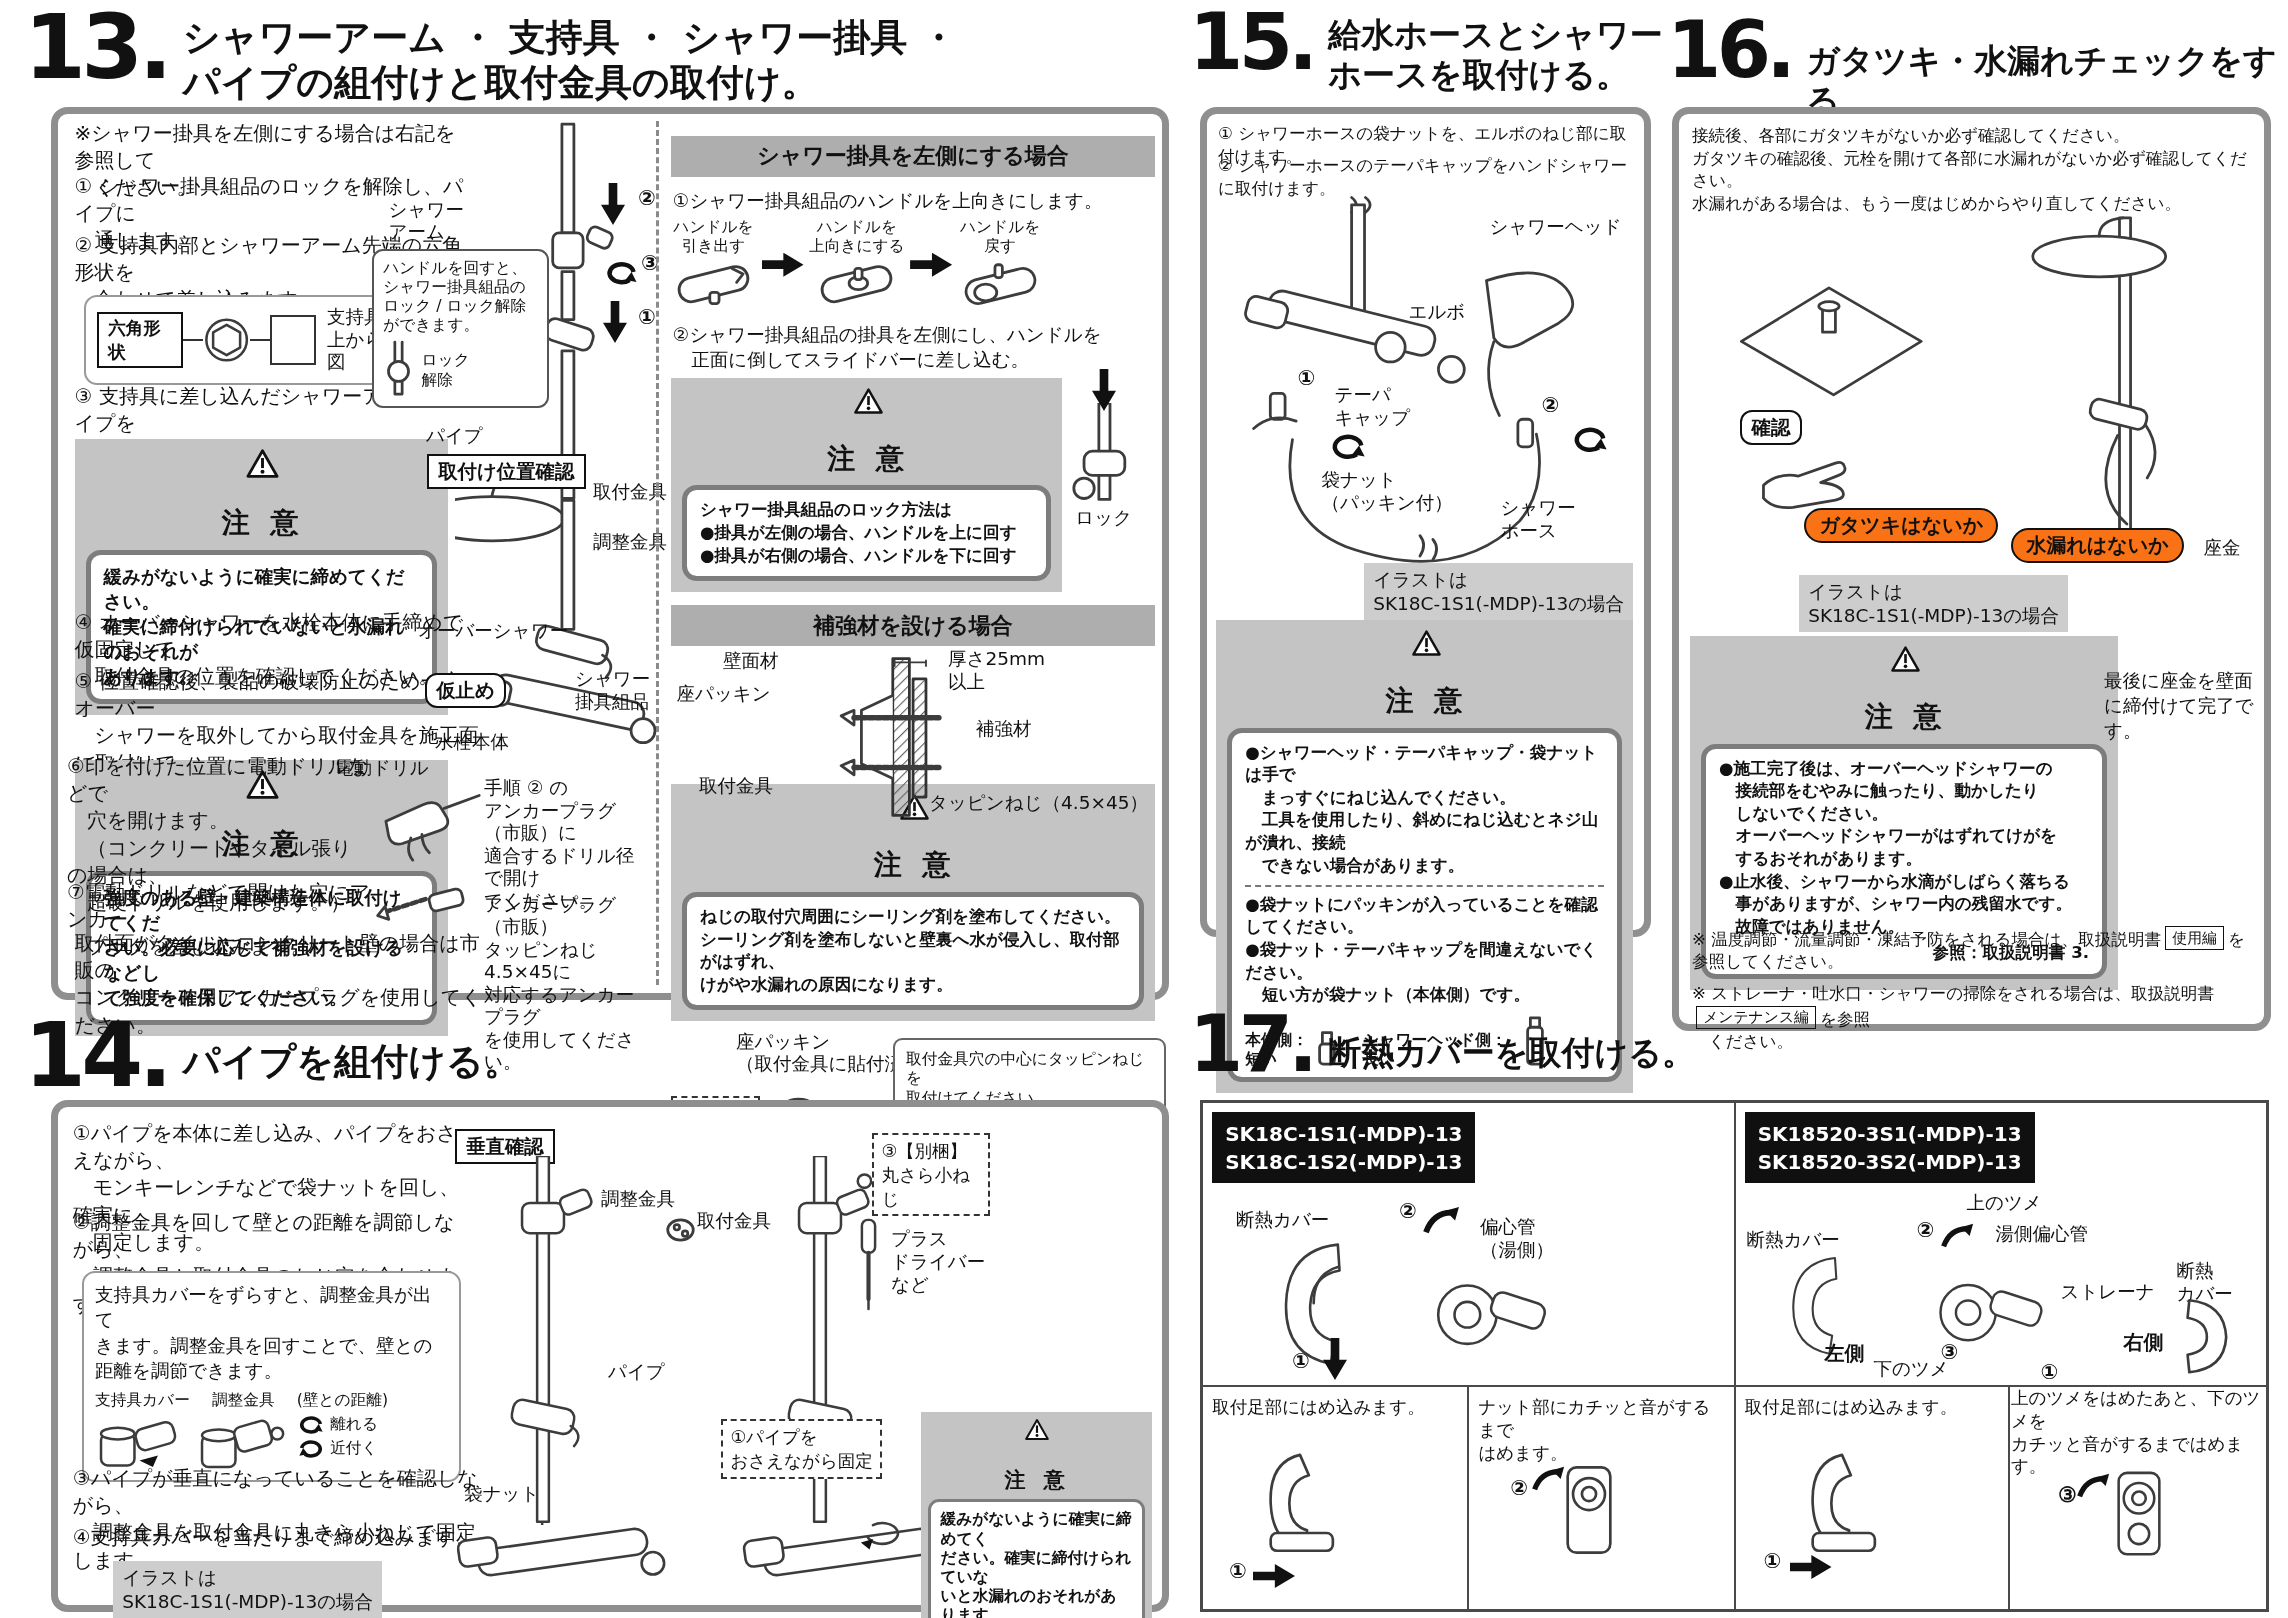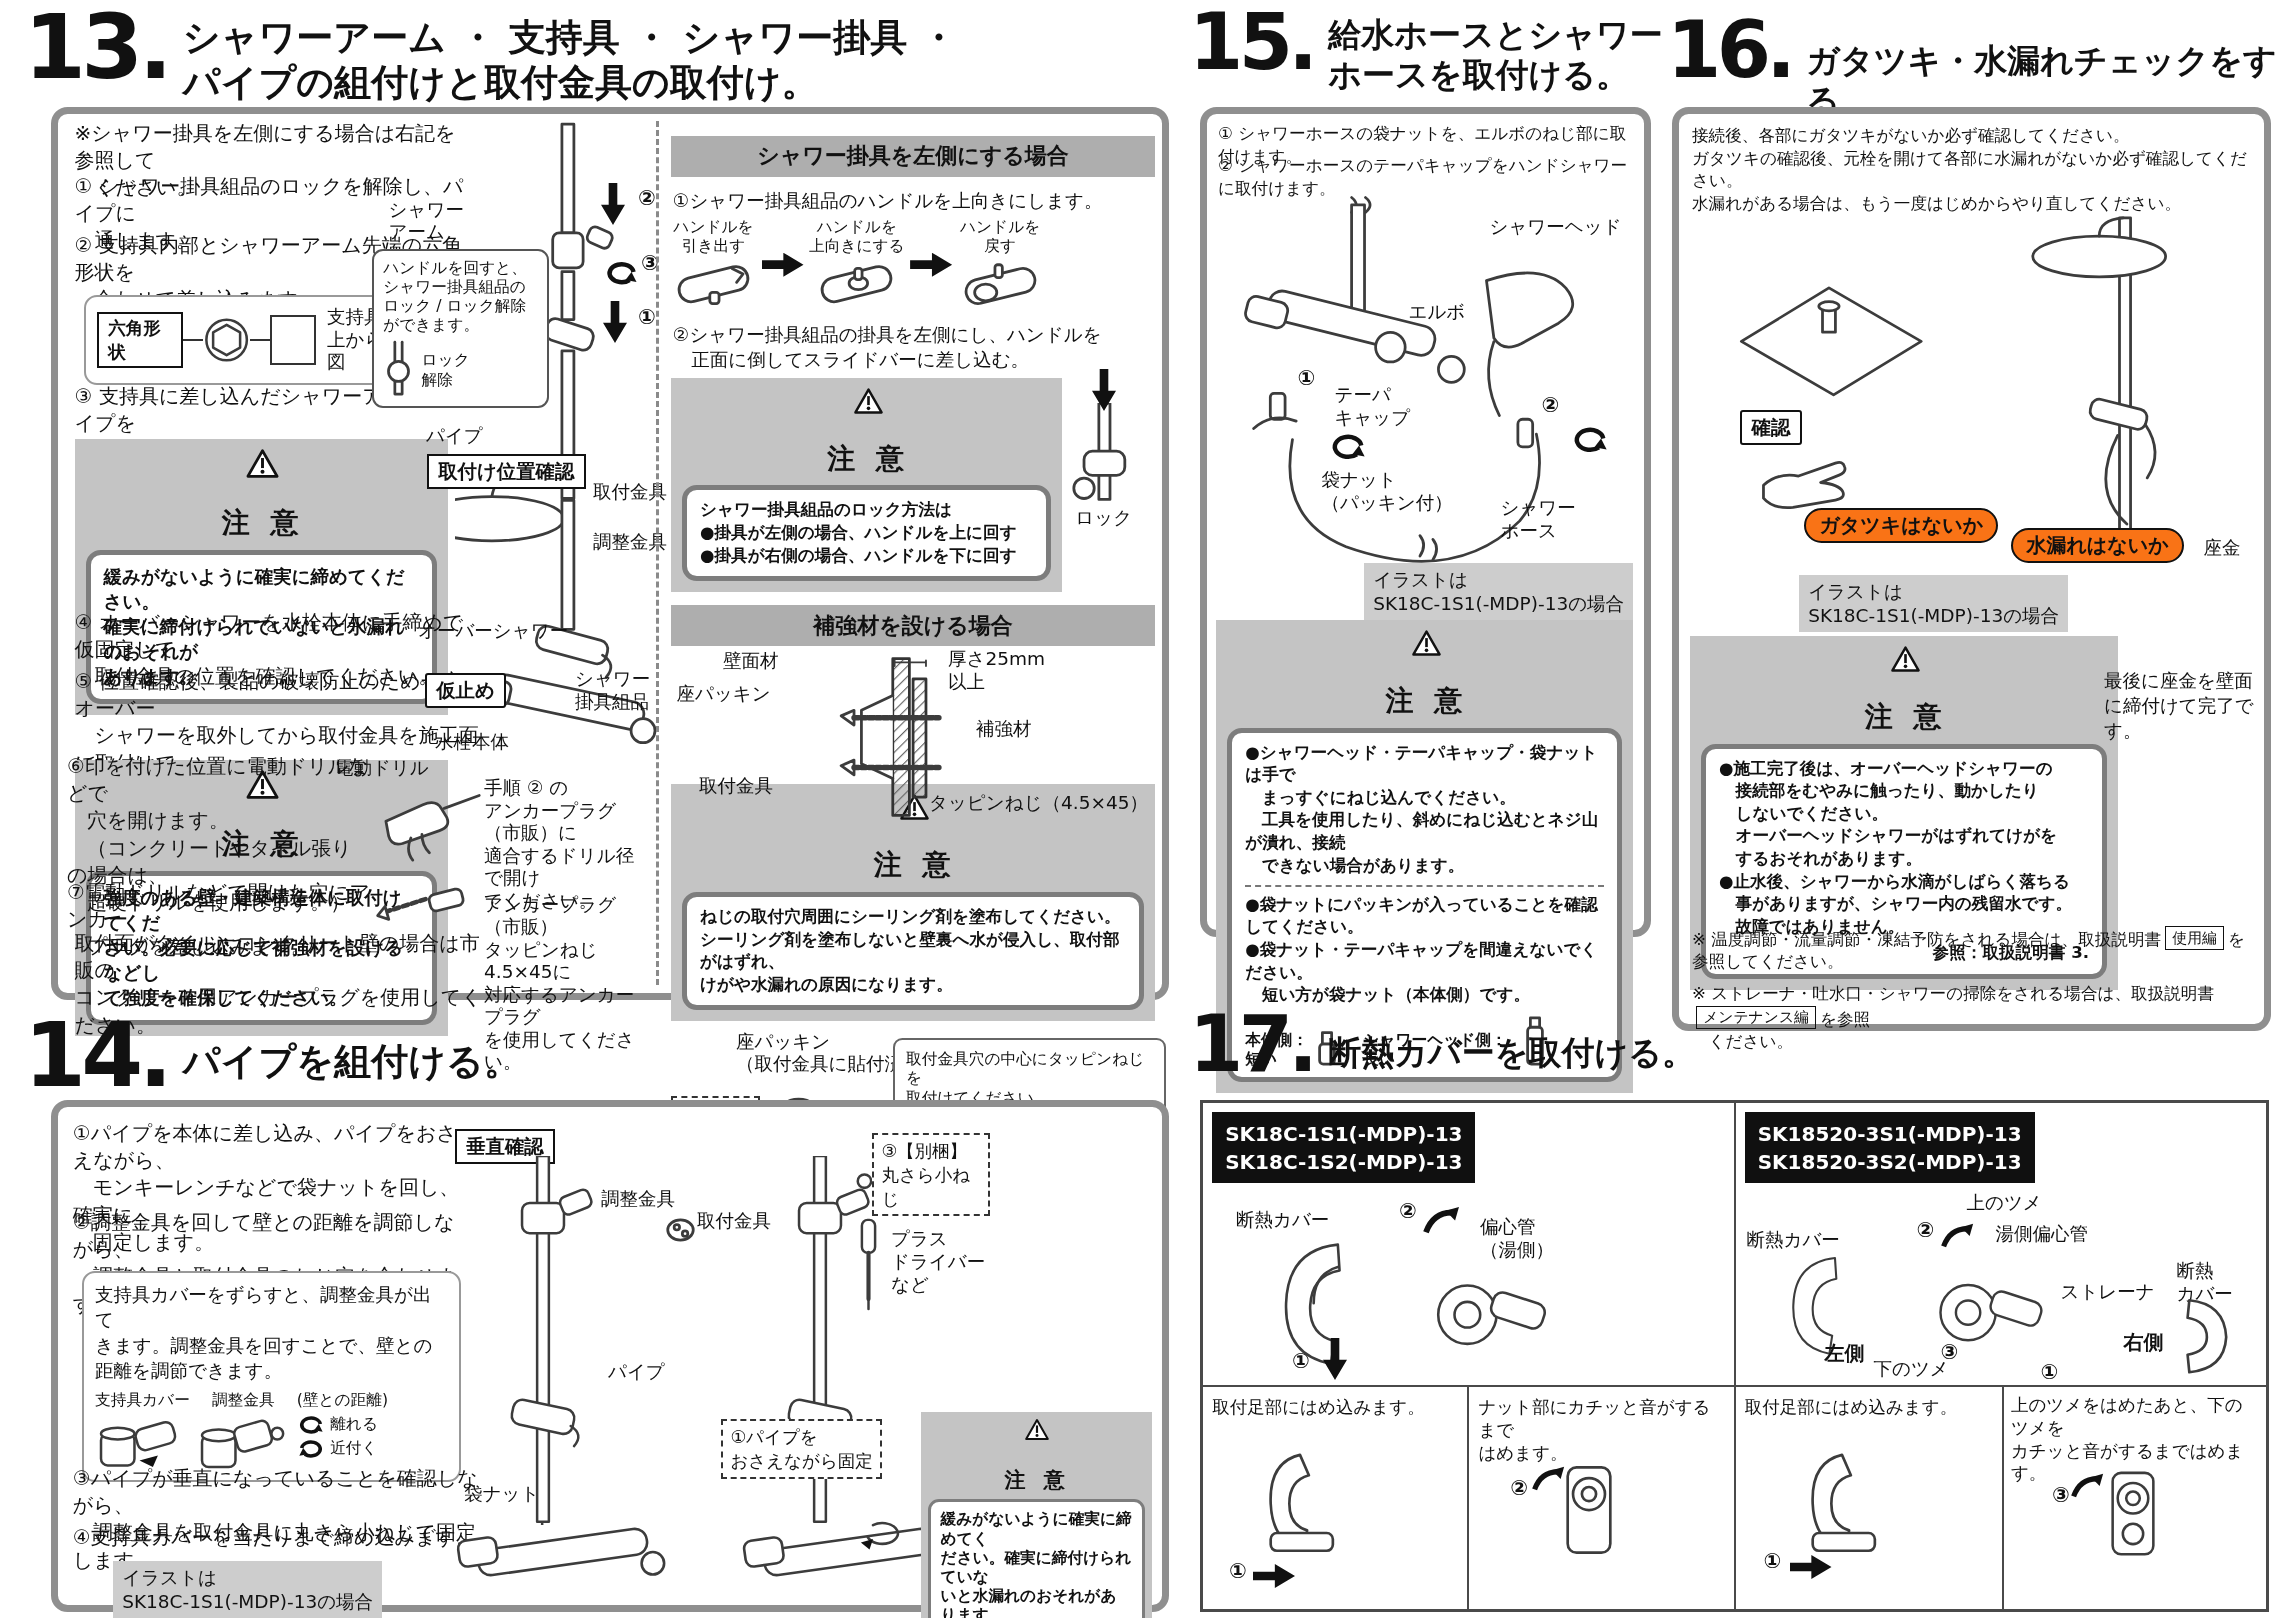--- a/index.html
+++ b/index.html
@@ -21,21 +21,21 @@
   .marker{font-size:21px;font-weight:bold;}
   .caution{background:#c4c4c4;padding:7.4px 11px 11px;}
   .caut-head{display:flex;align-items:center;gap:25px;font-size:28px;font-weight:bold;margin:1.8px 0 7.4px 3.7px;letter-spacing:5.5px;flex-direction:column;}
   .caut-box{background:#fff;border:5.5px solid #7d7d7d;border-radius:14.8px;padding:9.2px 13px;font-weight:bold;}
   .caution.mini .caut-head{font-size:21px;margin:0 0 5.5px 1.8px;}
   .caution.mini{padding:5.5px 7.4px 7.4px;}
   .caution.mini .caut-box{border-width:3.7px;border-radius:11px;padding:7.4px 9.2px;}
   .subhead{background:#aeaeae;text-align:center;font-weight:bold;font-size:22px;padding:5.5px 3.7px;}
   .gray-note{background:#cdcdcd;display:inline-block;padding:4.6px 9.2px;font-size:18.5px;line-height:1.3;white-space:pre-line;}
   .boxed{display:inline-block;border:2.8px solid #111;background:#fff;padding:1.8px 9.2px;font-weight:bold;font-size:19.4px;white-space:pre-line;}
-  .boxed.r{border-radius:3px;}
+  .boxed.r{border-radius:12px;}
   .pill{display:inline-block;border:2.3px solid #111;background:#f97316;border-radius:18.5px;padding:2px 13px;font-size:20px;font-weight:bold;white-space:nowrap;}
   .dashed-box{display:inline-block;border:2.3px dashed #333;background:#fff;padding:3.7px 7.4px;font-size:17.5px;white-space:pre-line;}
   .badge{display:inline-block;border:1.8px solid #111;padding:0.9px 6.5px;font-size:14.8px;margin:0 3.7px;white-space:nowrap;vertical-align:1.8px;}
   .models{background:#101010;color:#fff;font-weight:bold;font-size:20px;line-height:1.4;padding:7.4px 13px;display:inline-block;white-space:pre-line;}
   .block-arrow{display:inline-block;width:42px;height:24px;background:#111;
     clip-path:polygon(0 32%,52% 32%,52% 0,100% 50%,52% 100%,52% 68%,0 68%);}
   .block-arrow.down{transform:rotate(90deg);}
   .vdash{position:absolute;border-left:3.7px dashed #8a8a8a;}
   .dash-sep{border-top:2.3px dashed #777;margin:7.4px 0;}
   .callout{border:2.8px solid #555;border-radius:11px;background:#fff;padding:7.4px 9.2px;}
@@ -763,21 +763,21 @@
     <div class="abs" style="left:0;bottom:0;width:100%;height:222px;border-top:2.8px solid #4a4a4a;display:flex;">
       <div style="width:50%;padding:9.2px;position:relative;">
         <span class="cell-cap">取付足部にはめ込みます。</span>
         <svg class="line abs" style="left:55px;top:59px;" width="102" height="111" viewBox="0 0 110 125">
           <path d="M55 10 q-35 8 -33 55 q2 45 38 52 l3 -22 q-20 -6 -20 -30 q0 -26 22 -32 z" class="fw"></path>
           <rect x="22" y="98" width="70" height="20" rx="7" class="fw"></rect>
         </svg>
         <span class="marker abs" style="left:28px;top:162px;">①</span>
         <span class="block-arrow abs" style="left:54px;top:168px;"></span>
       </div>
-      <div style="width:50%;padding:7px;border-left:2.8px solid #4a4a4a;position:relative;">
+      <div style="width:50%;padding:1px;border-left:2.8px solid #4a4a4a;position:relative;font-family:Liberation Mono, monospace;">
         <span class="cell-cap">上のツメをはめたあと、下のツメを
 カチッと音がするまではめます。</span>
         <svg class="line abs" style="left:83px;top:74px;" width="92" height="106" viewBox="0 0 100 125">
           <rect x="26" y="14" width="48" height="96" rx="10" class="fw"></rect>
           <circle cx="50" cy="44" r="18" class="fw"></circle>
               <circle cx="50" cy="44" r="8" class="fw"></circle>
           <circle cx="50" cy="86" r="12" class="fw"></circle>
         </svg>
         <span class="marker abs" style="left:48px;top:96px;">③</span>
         <svg class="rot abs" style="left:65px;top:85px;" width="37" height="29.5" viewBox="0 0 40 34">

